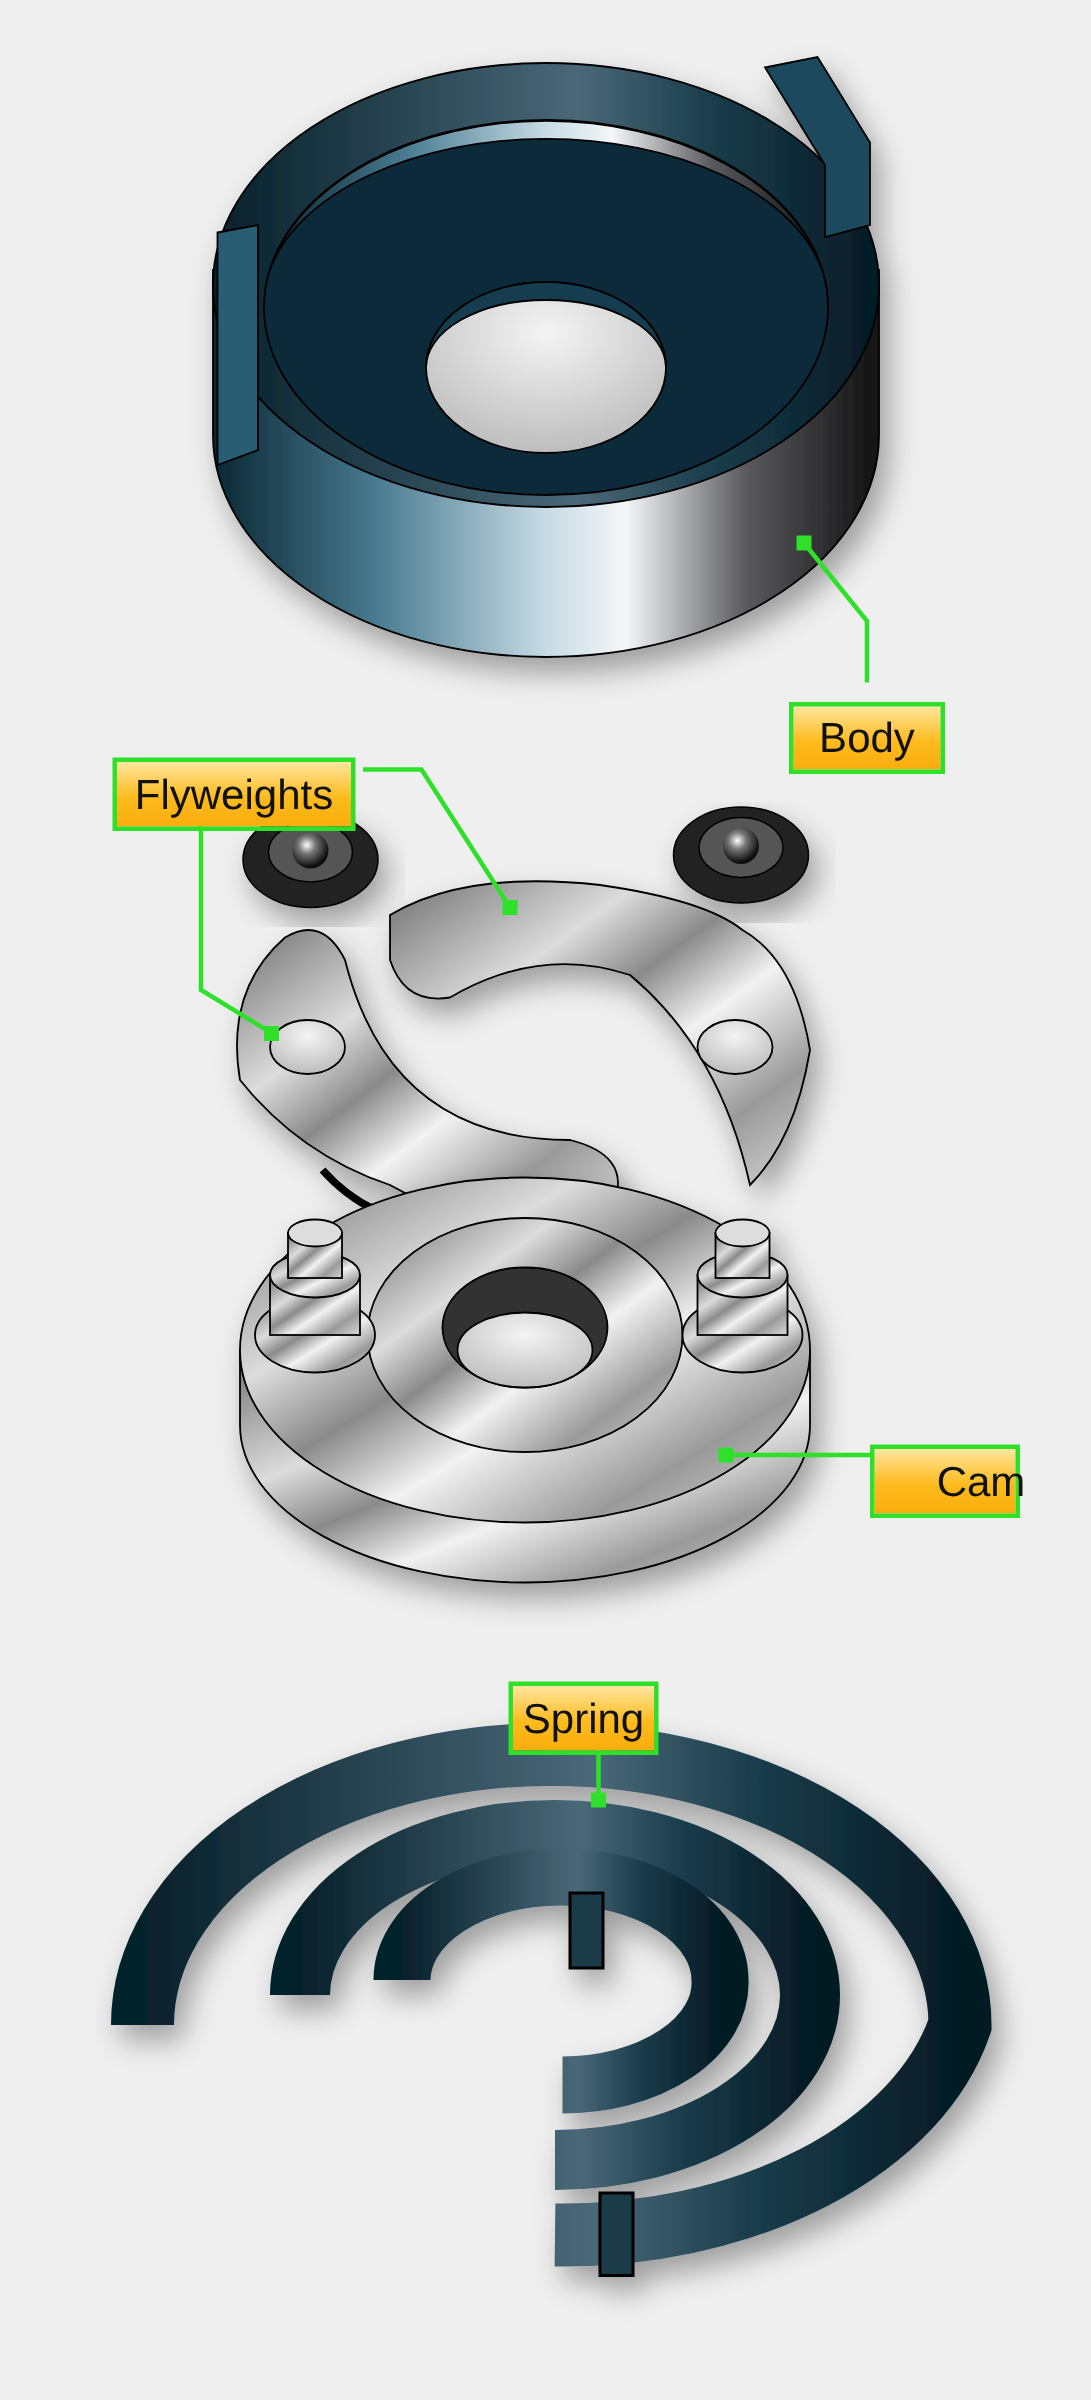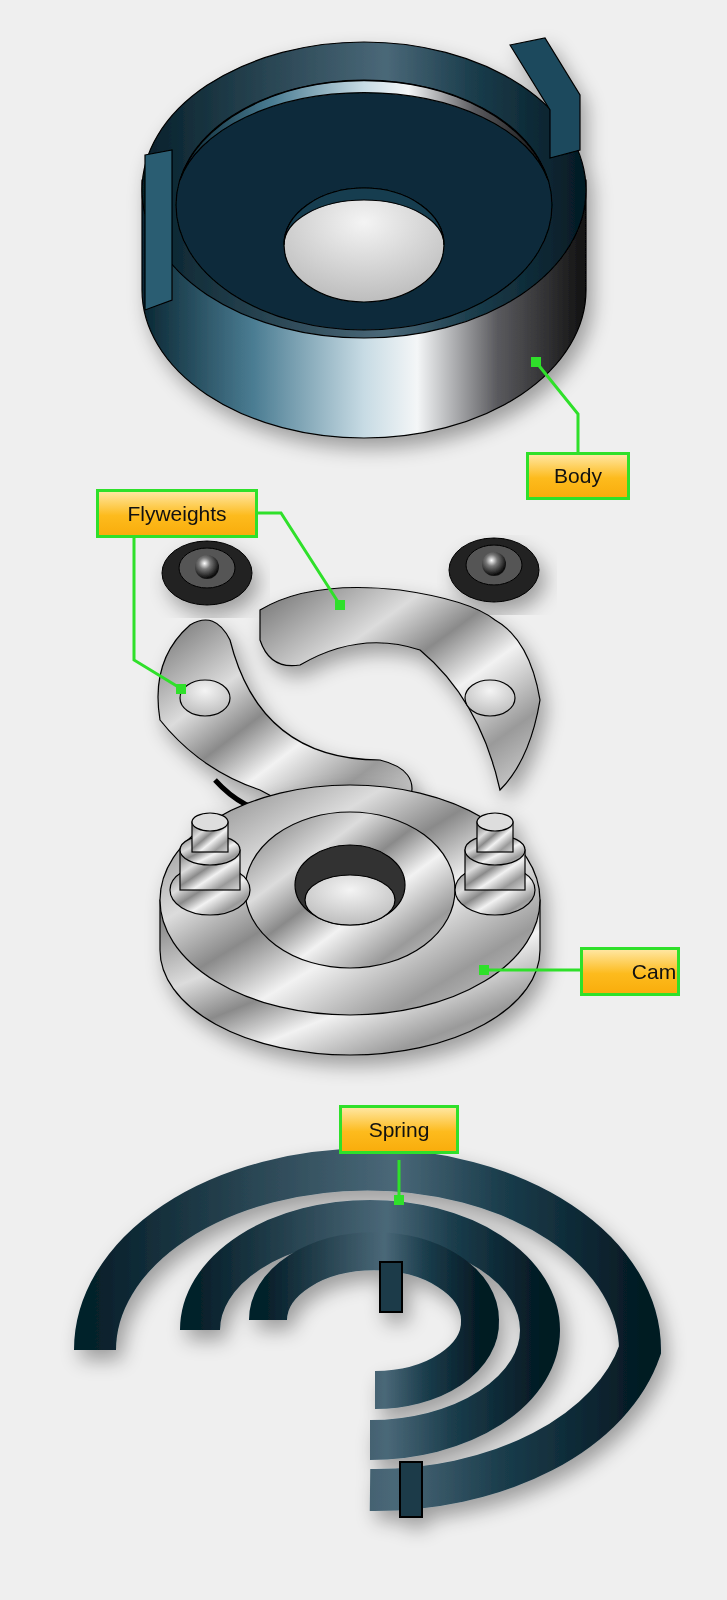--- a/index.html
+++ b/index.html
@@ -1,18 +1,18 @@
 <!DOCTYPE html>
 <html><head>
 <meta charset="utf-8">
 <style>
   html,body{margin:0;padding:0;}
   body{width:727px;height:1600px;background:#efefef;position:relative;overflow:hidden;font-family:"Liberation Sans",sans-serif;}
   #diagram{position:absolute;left:0;top:0;width:727px;height:1600px;}
-  .label{position:absolute;box-sizing:border-box;border:3px solid #2fe02a;background:linear-gradient(#ffe6a0,#fdbb1d 55%,#f9ad0c);color:#111;font-size:21px;display:flex;align-items:center;justify-content:center;}
+  .label{position:absolute;box-sizing:border-box;border:3px solid #2fe02a;background:linear-gradient(#ffe6a0,#fdbb1d 55%,#f9ad0c);color:#111;font-size:28px;display:flex;align-items:center;justify-content:center;margin-top:16px;}
 </style>
 </head>
 <body>
 
 <svg id="diagram" viewBox="0 0 727 1600" xmlns="http://www.w3.org/2000/svg">
   <defs>
     <linearGradient id="dark" x1="0" x2="1" y1="0" y2="0">
       <stop offset="0" stop-color="#0a2733"></stop>
       <stop offset="0.25" stop-color="#4a7c92"></stop>
       <stop offset="0.5" stop-color="#c7dbe4"></stop>
@@ -122,15 +122,15 @@
   <g fill="#2fe02a">
     <rect x="531" y="357" width="10" height="10"></rect>
     <rect x="335" y="600" width="10" height="10"></rect>
     <rect x="176" y="684" width="10" height="10"></rect>
     <rect x="479" y="965" width="10" height="10"></rect>
     <rect x="394" y="1195" width="10" height="10"></rect>
   </g>
 </svg>
 
 <div class="label" style="left:526px;top:452px;width:104px;height:48px;">Body</div>
-<div class="label" style="left:96px;top:489px;width:162px;height:49px;">Flyweights</div>
+<div class="label" style="left:75px;top:489px;width:162px;height:49px;">Flyweights</div>
 <div class="label" style="left:580px;top:947px;width:100px;height:49px;padding-left:48px;">Cam</div>
-<div class="label" style="left:339px;top:1105px;width:120px;height:49px;">Spring</div>
+<div class="label" style="left:339px;top:1105px;width:100px;height:49px;">Spring</div>
 
 </body></html>

